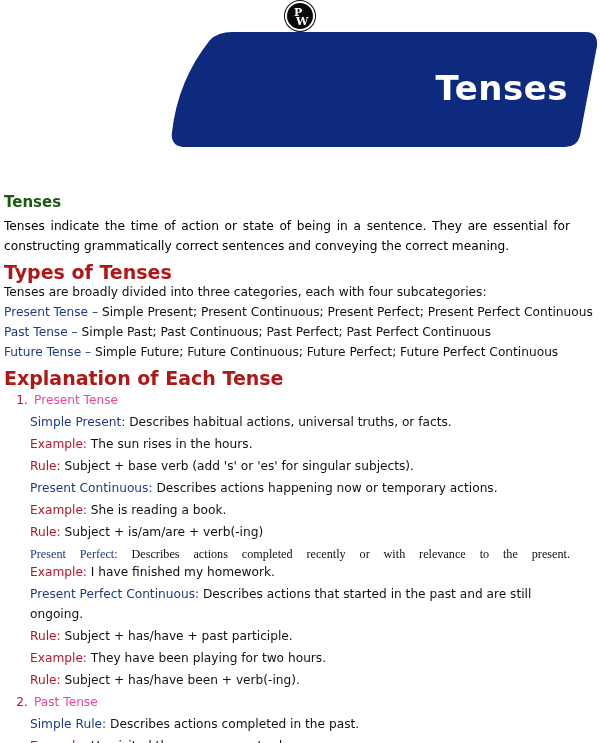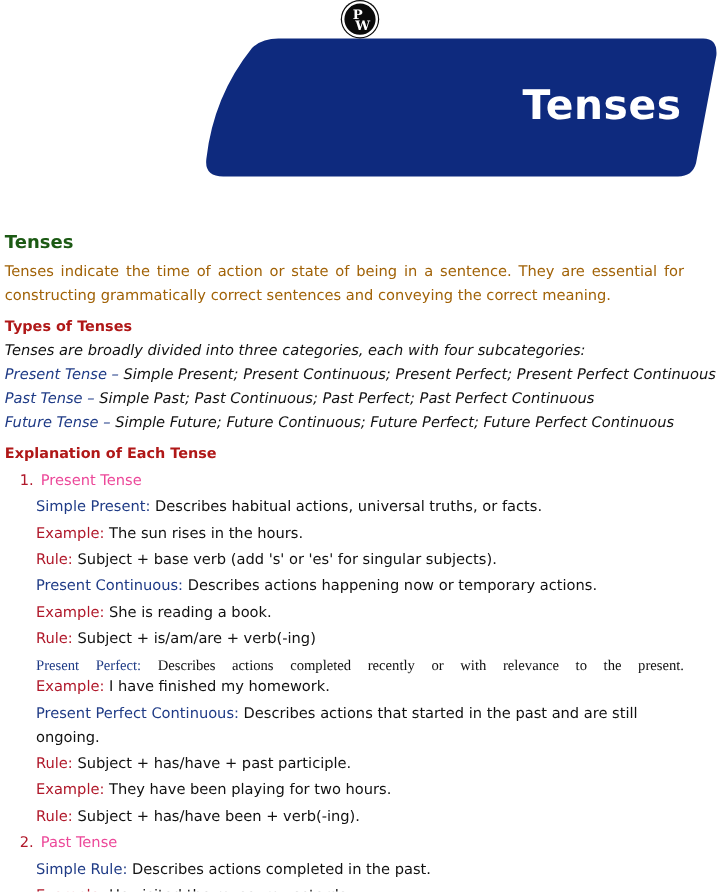--- a/index.html
+++ b/index.html
@@ -25,26 +25,26 @@
     }
 
     .content {
       position: absolute; left: 4px; top: 192px; width: 566px;
       font-size: 12.2px; line-height: 20px;
     }
     .h-green {
       color: #1c5a14; font-weight: bold; font-size: 15px; line-height: 20px;
     }
     .h-red {
-      color: #b01818; font-weight: bold; font-size: 12px; line-height: 20px;
+      color: #b01818; font-weight: bold; font-size: 19px; line-height: 20px;
     }
-    .para { color: #a16207; text-align: justify; line-height: 20px; }
+    .para { color: #000000; text-align: justify; line-height: 20px; }
     .lbl-blue { color: #1f3b86; }
     .lbl-red { color: #b0182a; }
-    .row { display: block; white-space: nowrap; font-style: italic; }
+    .row { display: block; white-space: nowrap; }
     .gap-top-6 { margin-top: 6px; }
     .gap-top-4 { margin-top: 4px; }
 
     .sub {
       margin-left: 10px; display: flex; align-items: baseline; gap: 6px;
       line-height: 20px; margin-top: 2px;
     }
     .sub .num { color: #b0182a; width: 14px; text-align: right; }
     .sub .title { color: #ec4899; text-align: right; }
 

